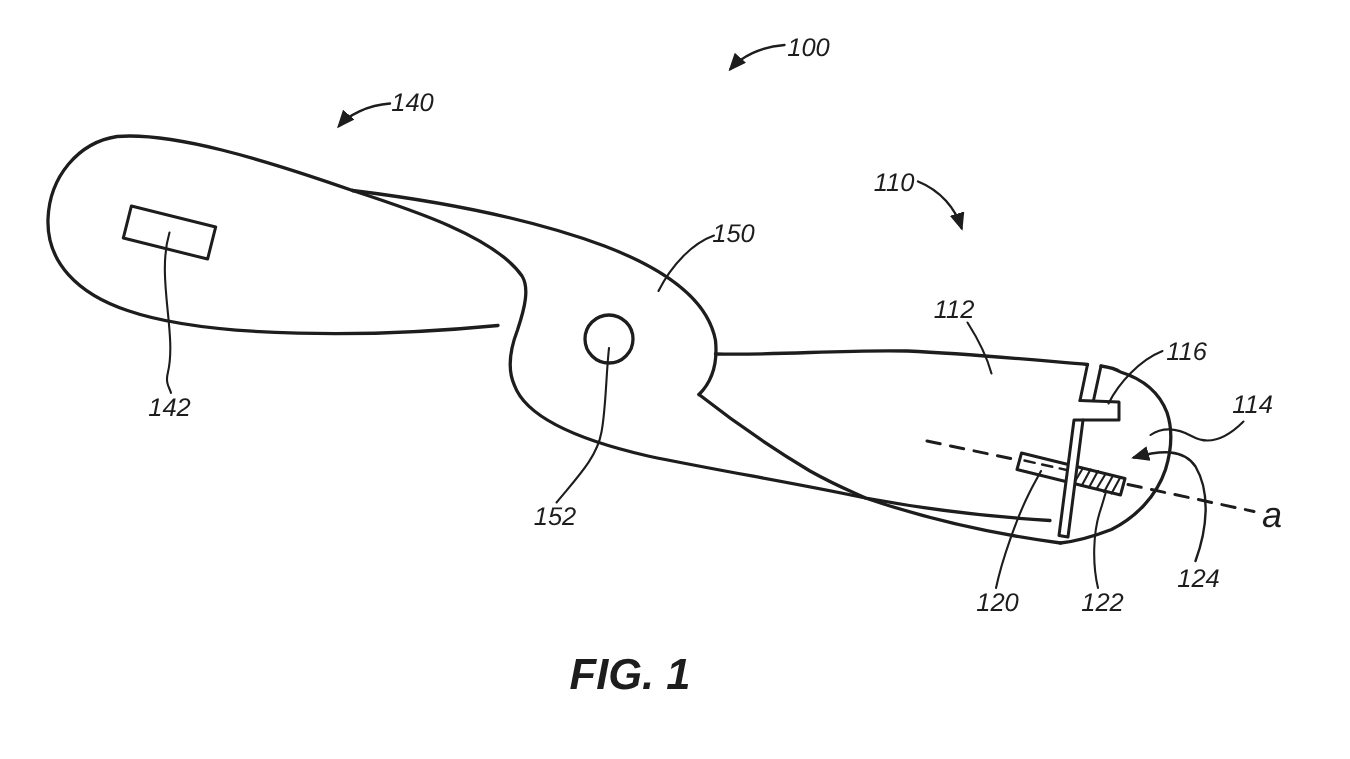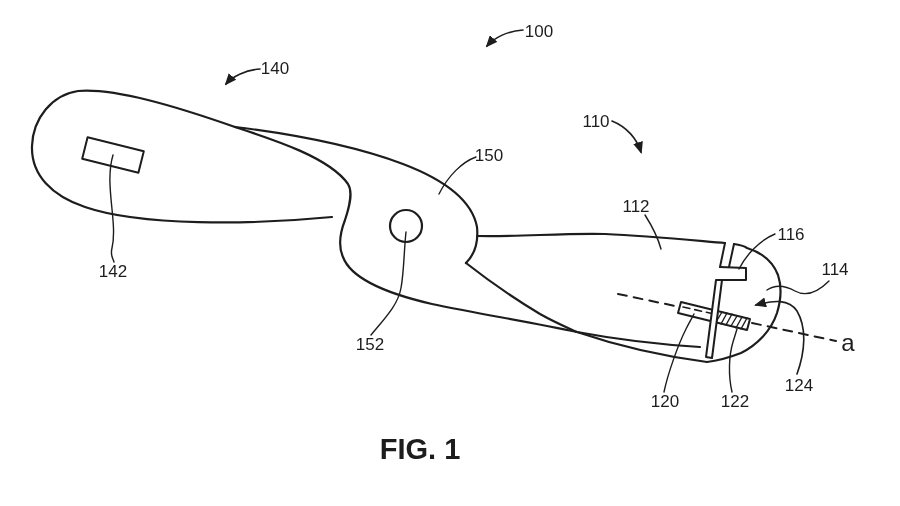--- a/index.html
+++ b/index.html
@@ -1,17 +1,17 @@
 <!DOCTYPE html>
 <html><head>
 <meta charset="utf-8">
 <style>
   html,body{margin:0;padding:0;background:#ffffff;}
   .stage{position:relative;width:900px;height:506px;background:#ffffff;overflow:hidden;
-         font-family:"Liberation Sans", sans-serif;}
+         font-family:"Liberation Sans", sans-serif;font-style:italic;}
   svg{display:block;}
   text{font-family:"Liberation Sans", sans-serif;fill:#1d1d1d;}
 </style>
 </head>
 <body>
 
 <div class="stage">
   <svg width="900" height="506" viewBox="0 0 900 506" xmlns="http://www.w3.org/2000/svg">
     <defs>
       <marker id="arrowhead" markerUnits="userSpaceOnUse" markerWidth="12" markerHeight="10" viewBox="0 0 12 10" refX="10" refY="5" orient="auto">

